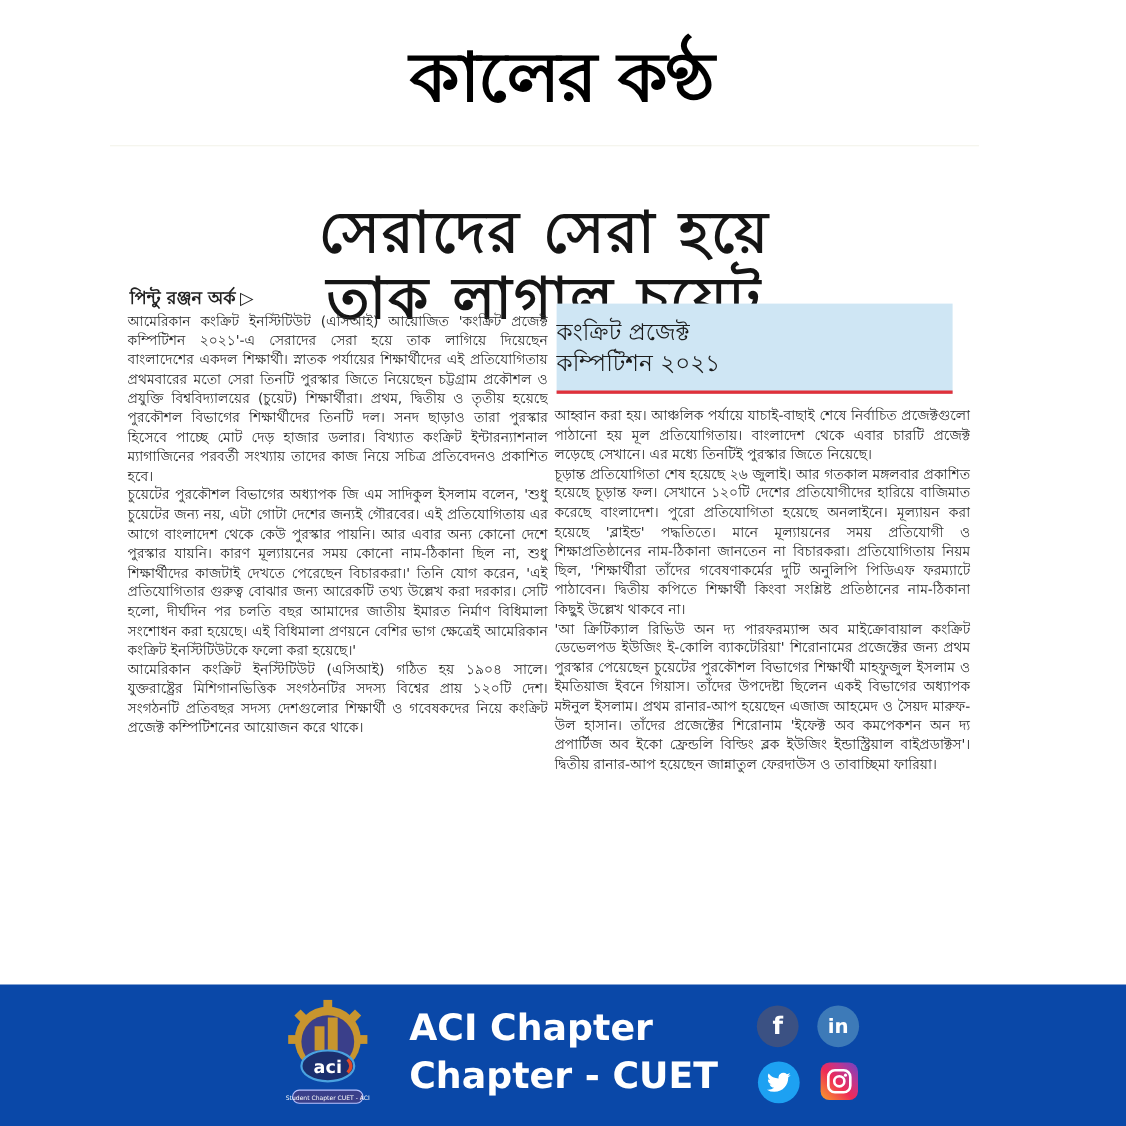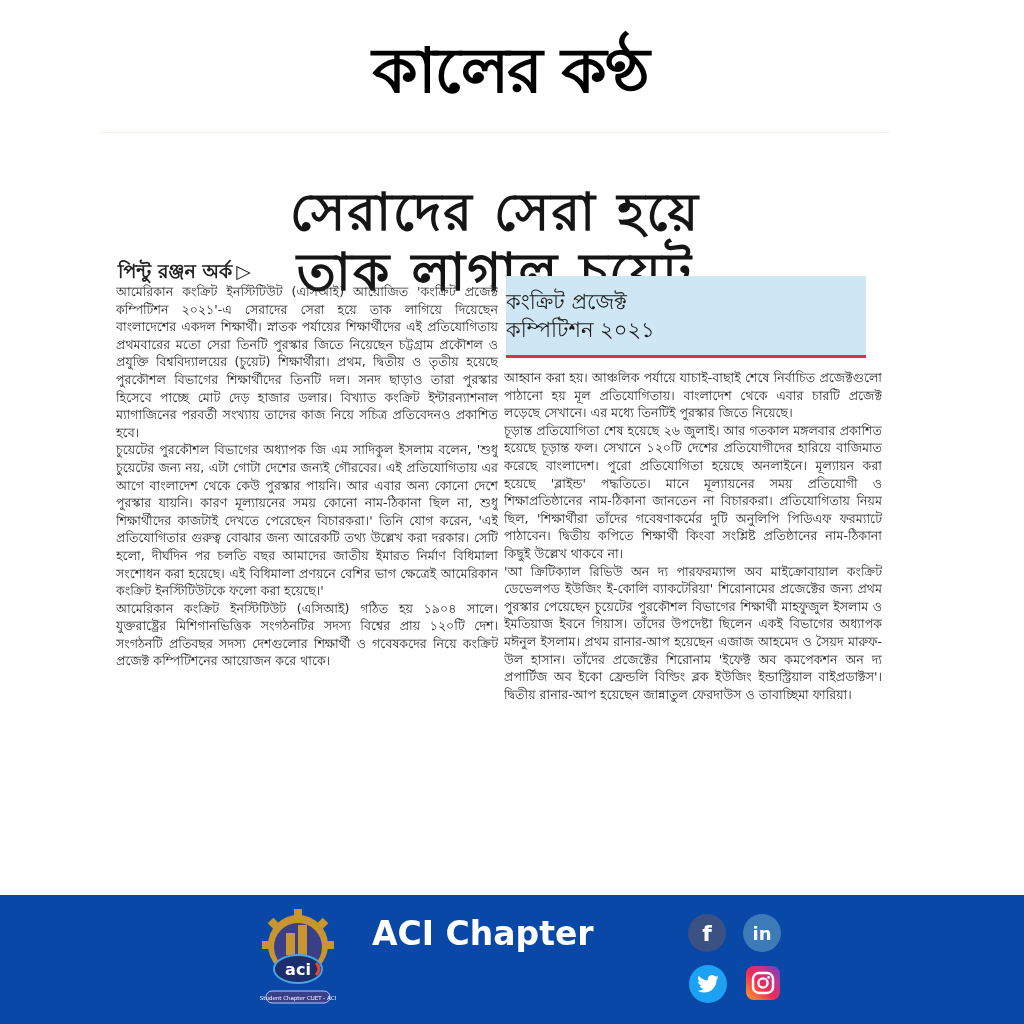--- a/index.html
+++ b/index.html
@@ -22,21 +22,21 @@
 
     .headline {
       position: absolute; left: 150px; top: 142px; width: 690px;
       text-align: center; font-family: "DejaVu Serif", serif;
       font-size: 52px; line-height: 60px; color: #151515; letter-spacing: 2px; margin-top: 40px;
     }
     .headline .line { display: block; }
 
     .byline {
       position: absolute; left: 118px; top: 262px; width: 380px;
-      font-size: 19px; font-weight: bold; color: #222; line-height: 18px;
+      font-size: 16px; font-weight: bold; color: #222; line-height: 18px;
     }
     .byline .tri { font-weight: normal; margin-left: 4px; }
 
     .col {
       position: absolute; font-size: 12.6px; line-height: 17.6px;
       color: #2a2a2a; text-align: justify;
     }
     .col p { text-indent: 0; }
     .col-left { left: 116px; top: 283px; width: 382px; height: 605px; overflow: hidden; }
     .col-right { left: 504px; top: 369px; width: 378px; height: 520px; overflow: hidden; }
@@ -126,20 +126,21 @@
     <ellipse cx="40" cy="62" rx="24" ry="14" fill="#1b2f6e" stroke="#4aa3e0" stroke-width="2"></ellipse>
     <text x="40" y="68" text-anchor="middle" fill="#ffffff" font-family="DejaVu Sans, sans-serif" font-weight="bold" font-size="16">aci</text>
     <path d="M58 56 q6 6 0 12" stroke="#e04a2a" stroke-width="3" fill="none"></path>
     <rect x="8" y="84" width="64" height="12" rx="6" fill="#3a3f8a" stroke="#b9c2ff" stroke-width="1"></rect>
     <text x="40" y="93" text-anchor="middle" fill="#ffffff" font-family="DejaVu Sans, sans-serif" font-size="5.5">Student Chapter CUET - ACI</text>
   </svg>
 </div>
 
 <div class="brand">
   <span class="line">ACI Chapter</span>
+  <span class="line">Chapter - CUET</span>
 </div>
 
 <div class="social fb">
   <span>f</span>
 </div>
 <div class="social li">
   <span>in</span>
 </div>
 <div class="social tw">
   <svg width="22" height="18" viewBox="0 0 24 20">

